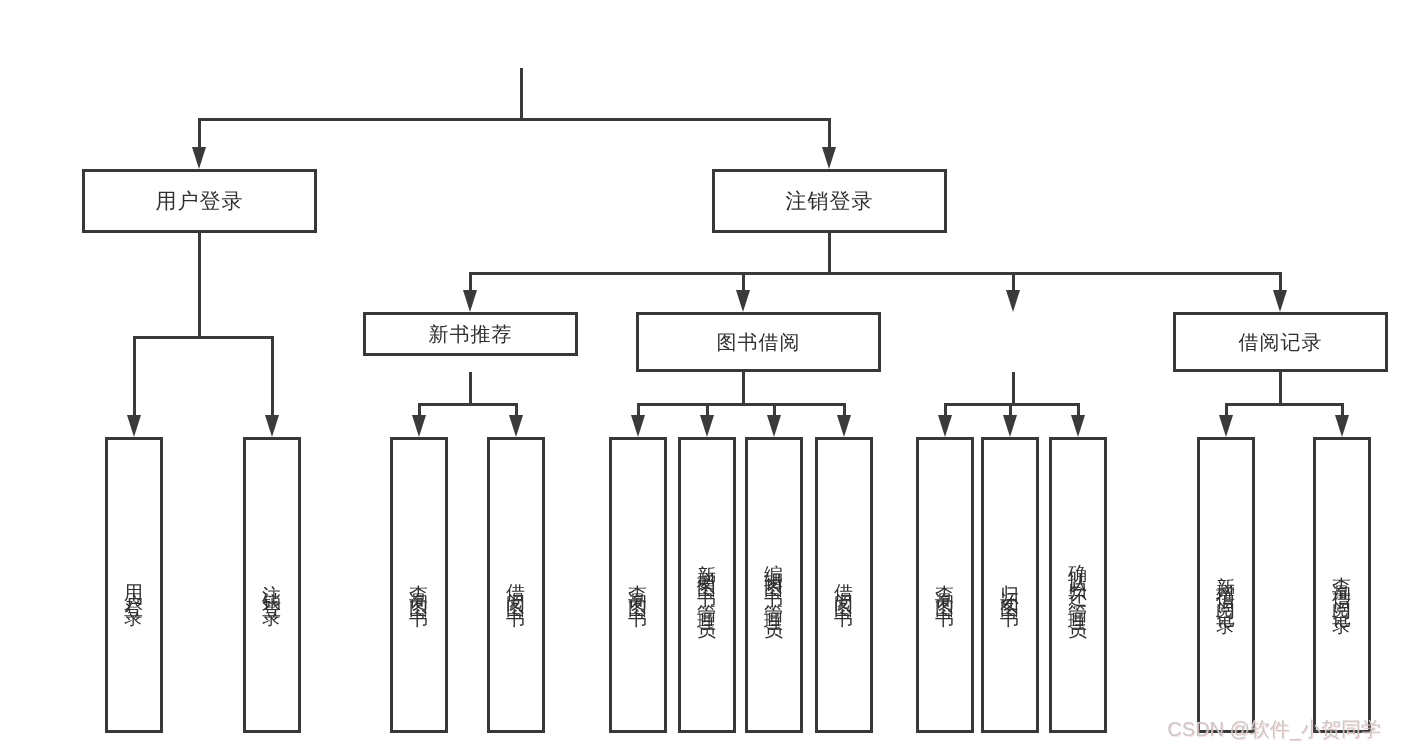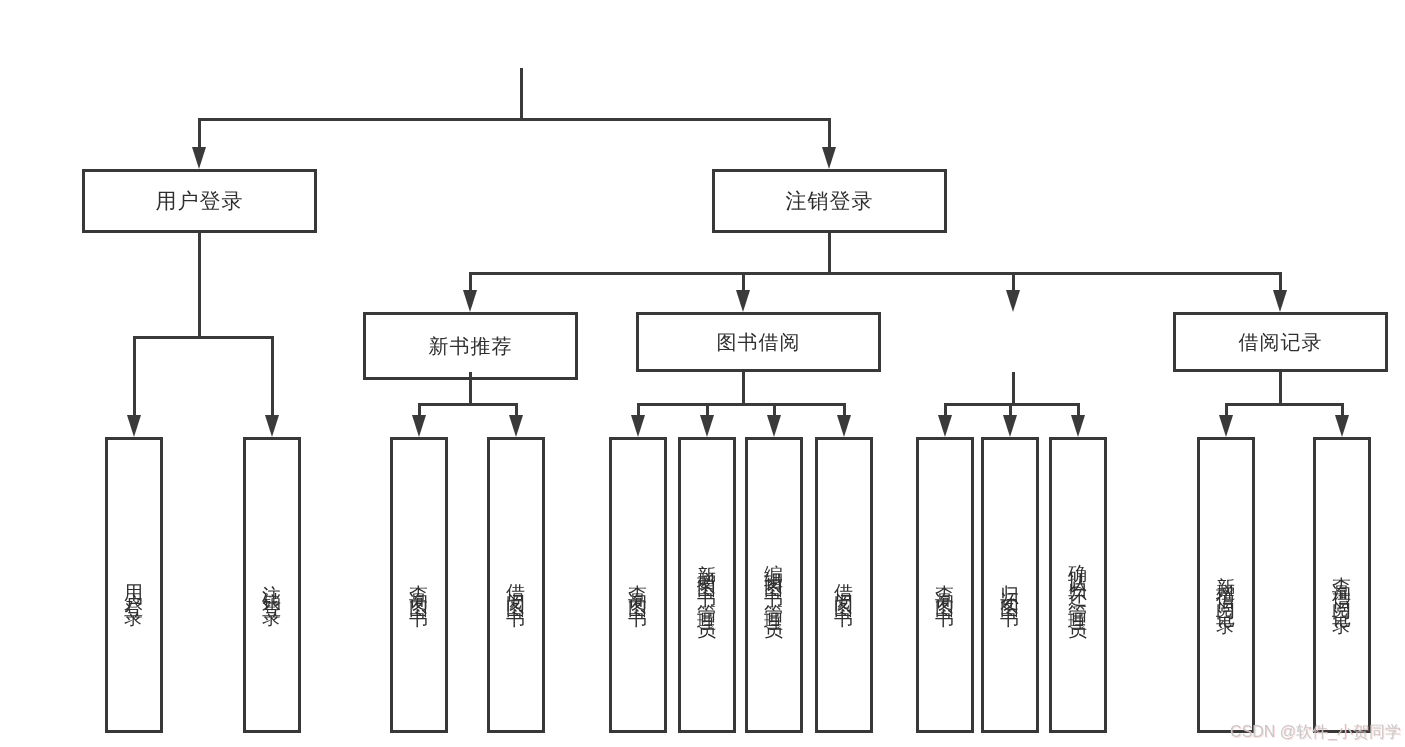--- a/index.html
+++ b/index.html
@@ -21,38 +21,38 @@
     writing-mode:vertical-rl;text-orientation:mixed;
     font-size:19px;letter-spacing:8px;line-height:1;color:#2f2f2f;white-space:nowrap;
   }
   .ln{position:absolute;background:#3a3a3a;}
   .ah{
     position:absolute;width:0;height:0;
     border-left:7px solid transparent;border-right:7px solid transparent;
     border-top:22px solid #3a3a3a;
   }
   .watermark{
-    position:absolute;right:4px;bottom:4px;font-size:16px;color:#c8c8c8;
+    position:absolute;right:24px;bottom:4px;font-size:20px;color:#c8c8c8;
     text-shadow:1px 1px 0 rgba(255,160,160,0.35);white-space:nowrap;
   }
 </style>
 </head>
 <body>
 
 <div class="canvas">
 
 
   <div class="hnode" style="left:82px;top:169px;width:235px;height:64px;">
     <span class="hlabel" style="font-size:21px;">用户登录</span>
   </div>
   <div class="hnode" style="left:712px;top:169px;width:235px;height:64px;">
     <span class="hlabel" style="font-size:21px;">注销登录</span>
   </div>
 
-  <div class="hnode" style="left:363px;top:312px;width:215px;height:68px;">
+  <div class="hnode" style="left:363px;top:312px;width:215px;height:44px;">
     <span class="hlabel">新书推荐</span>
   </div>
   <div class="hnode" style="left:636px;top:312px;width:245px;height:60px;">
     <span class="hlabel">图书借阅</span>
   </div>
   <div class="hnode" style="left:1173px;top:312px;width:215px;height:60px;">
     <span class="hlabel">借阅记录</span>
   </div>
 
   <div class="leaf" style="left:105px;">

